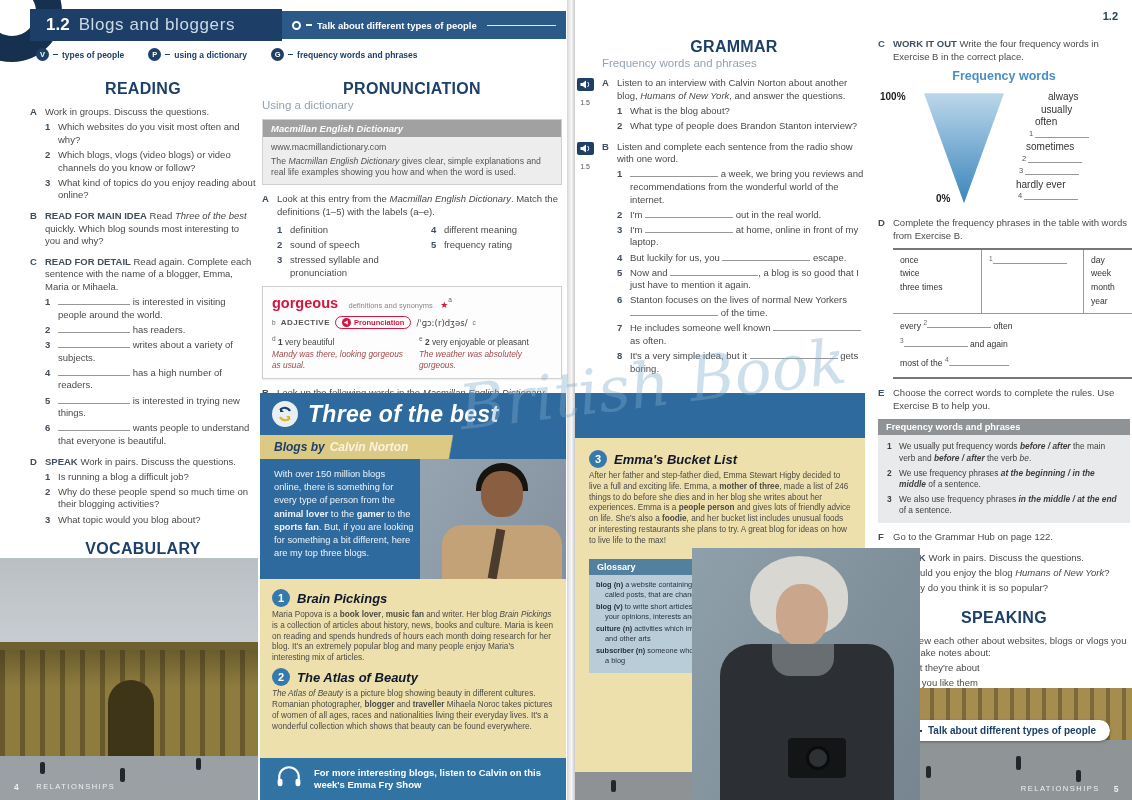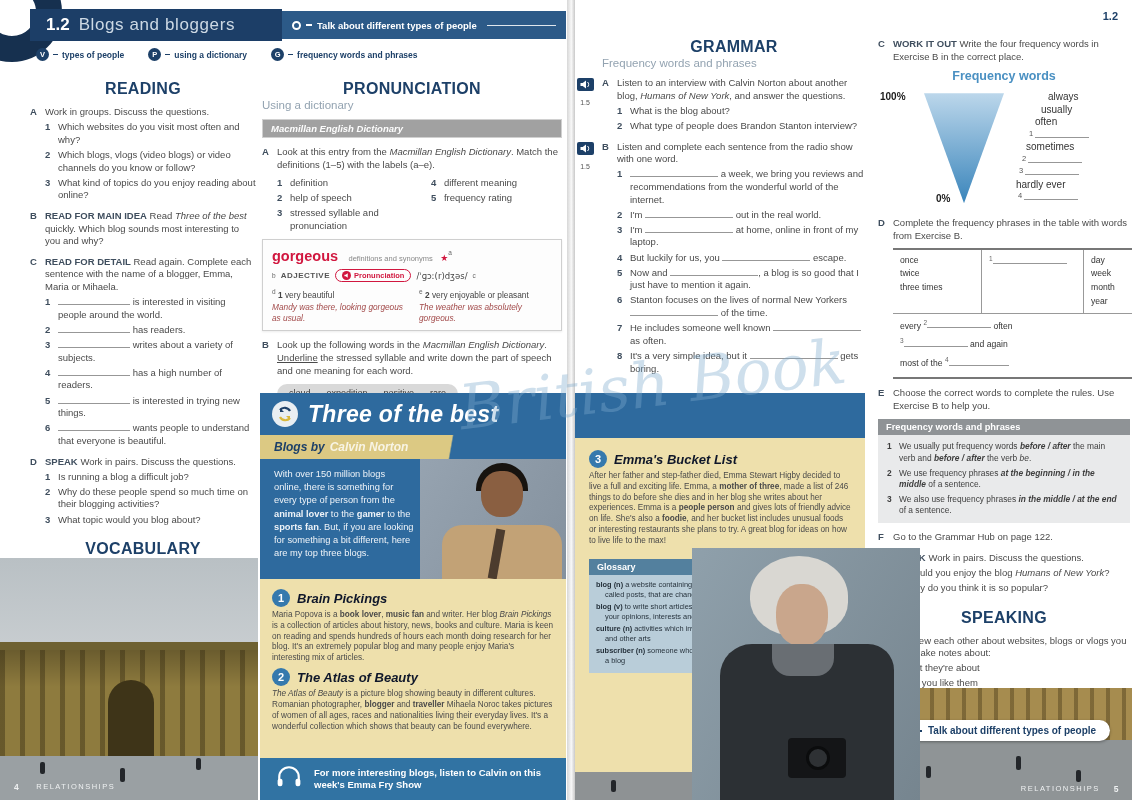--- a/index.html
+++ b/index.html
@@ -327,38 +327,42 @@
       <span>RELATIONSHIPS</span>
     </div>
   </div>
 
   <div class="col2">
     <div class="sec-head">PRONUNCIATION</div>
     <div class="sec-sub">Using a dictionary</div>
 
     <div class="mac">
       <div class="mac-h">Macmillan English Dictionary</div>
+      <div class="mac-b">
+        <div class="mac-url">www.macmillandictionary.com</div>
+        <div><span>The </span><span style="font-style: italic;">Macmillan English Dictionary</span><span> gives clear, simple explanations and real life examples showing you how and when the word is used.</span></div>
+      </div>
     </div>
 
     <div class="ex">
       <span class="ex-lt">A</span>
       <div class="ex-body">
         <span><span>Look at this entry from the </span><span style="font-style: italic;">Macmillan English Dictionary</span><span>. Match the definitions (1–5) with the labels (a–e).</span></span>
         <div class="match-grid">
           <div class="q">
               <span class="qn">1</span>
               <span>definition</span>
             </div>
           <div class="q">
               <span class="qn">4</span>
               <span>different meaning</span>
             </div>
           <div class="q">
               <span class="qn">2</span>
-              <span>help of speech</span>
+              <span>sound of speech</span>
             </div>
           <div class="q">
               <span class="qn">5</span>
               <span>frequency rating</span>
             </div>
           <div class="q">
               <span class="qn">3</span>
               <span>stressed syllable and pronunciation</span>
             </div>
         </div>

